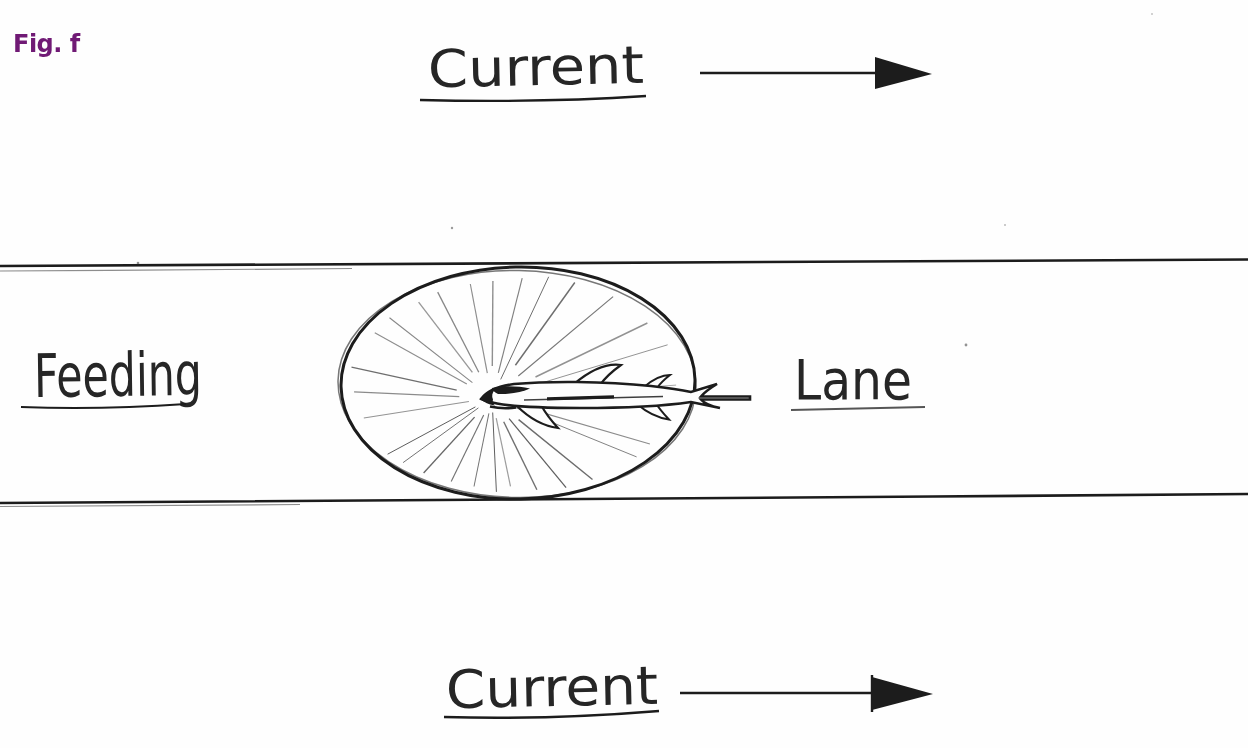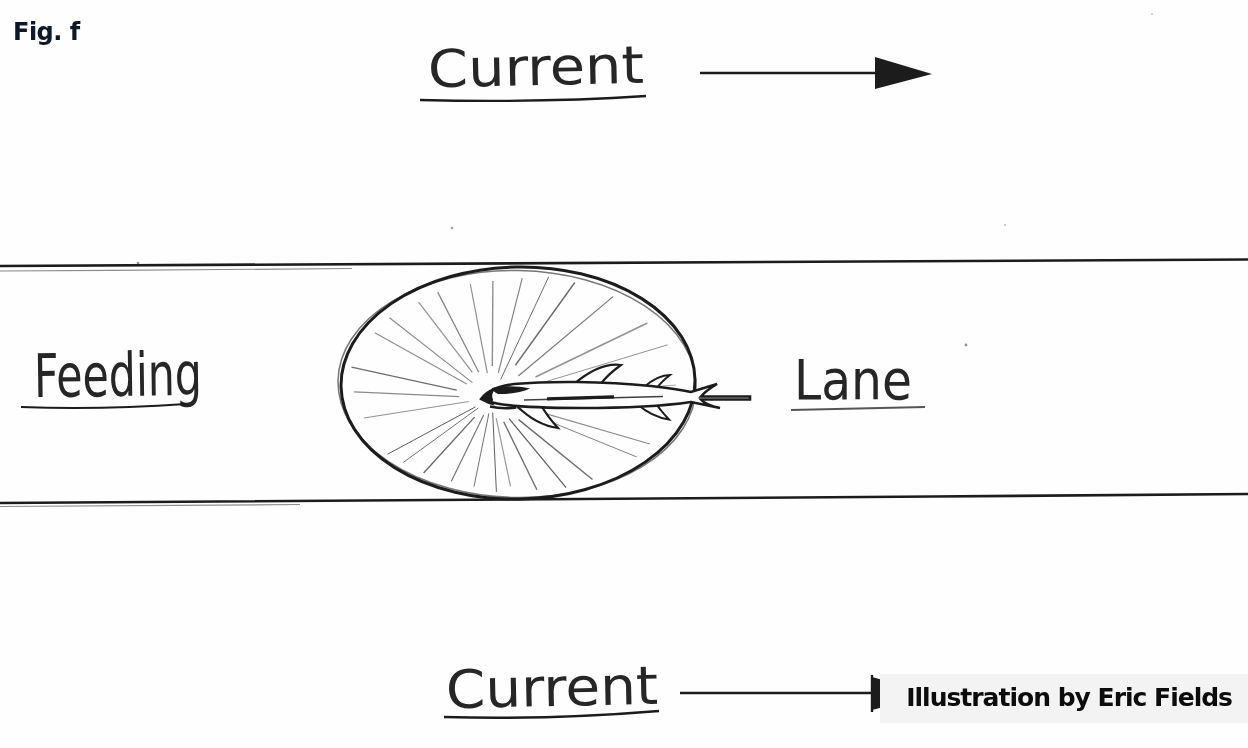--- a/index.html
+++ b/index.html
@@ -2,22 +2,22 @@
 <html><head>
 <meta charset="utf-8">
 <style>
   html,body{margin:0;padding:0;background:#ffffff;}
   .page{
     position:relative;width:1248px;height:748px;
     background:#fefefe;overflow:hidden;
     font-family:"DejaVu Sans",sans-serif;
   }
   .fig-label{
-    position:absolute;left:13px;top:18px;
-    font-size:24px;font-weight:600;letter-spacing:-0.5px;color:#0f172a;
+    position:absolute;left:13px;top:30px;
+    font-size:24px;font-weight:600;letter-spacing:-0.5px;color:#701a75;
   }
   .credit{
     position:absolute;right:0;top:674px;
     background:#f3f3f3;
     padding:9px 16px 11px 26px;
     font-size:25px;font-weight:700;letter-spacing:-1px;color:#0c0c0c;
   }
   svg.sketch{position:absolute;left:0;top:0;}
   .hand{fill:#262626;font-family:"DejaVu Sans",sans-serif;}
   .ink{stroke:#1c1c1c;}
@@ -137,14 +137,13 @@
 
     <g fill="#3a3a3a">
       <circle cx="138" cy="263" r="1.3" opacity="0.55"></circle>
       <circle cx="452" cy="228" r="1.2" opacity="0.5"></circle>
       <circle cx="966" cy="345" r="1.4" opacity="0.55"></circle>
       <circle cx="1005" cy="225" r="1" opacity="0.35"></circle>
       <circle cx="1152" cy="14" r="1" opacity="0.3"></circle>
     </g>
   </svg>
 
-  <div class="credit">Illustration by Eric Fields</div>
 </div>
 
 </body></html>

